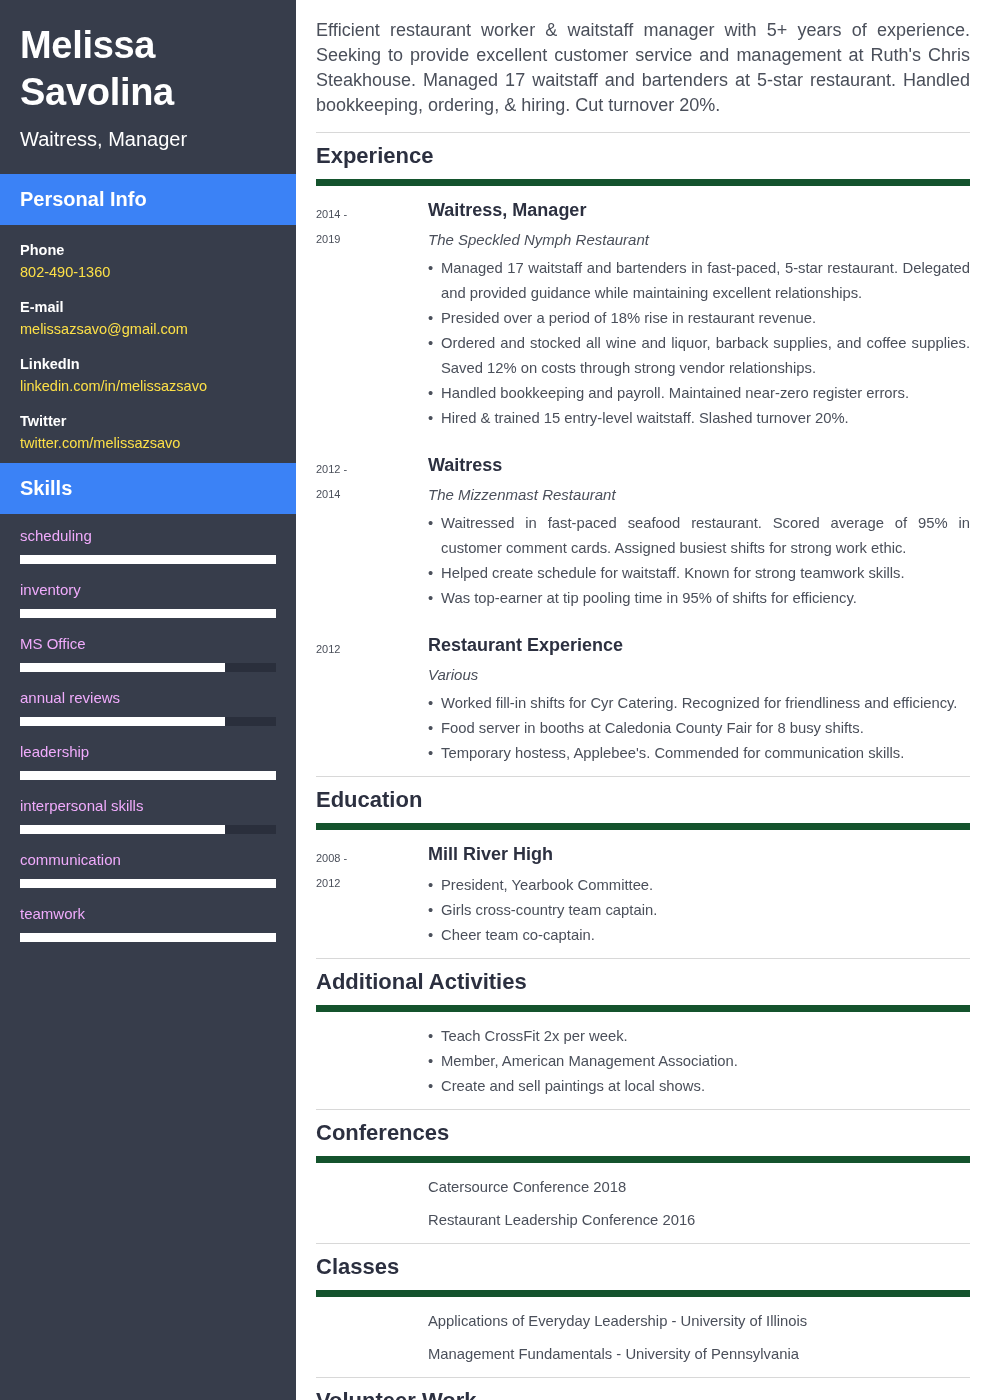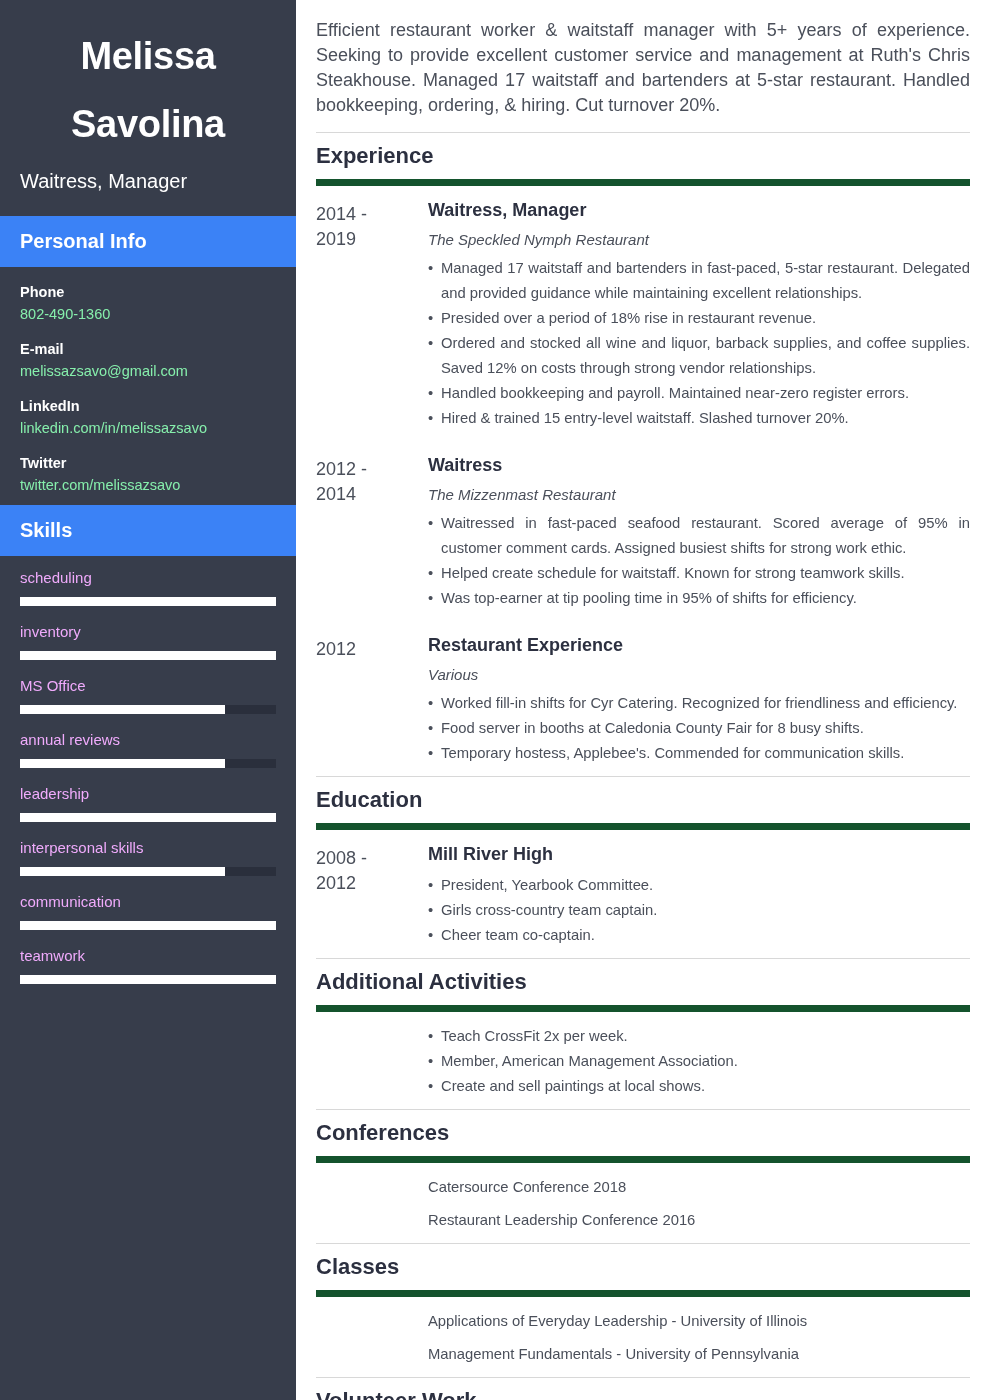--- a/index.html
+++ b/index.html
@@ -29,27 +29,26 @@
     flex: 0 0 296px;
     background: #373d4b;
     color: #ffffff;
     padding-bottom: 40px;
   }
   .identity {
     padding: 22px 20px 22px 20px;
   }
   .full-name {
     font-size: 38px;
-    line-height: 68px;
+    line-height: 47px;
     font-weight: bold;
     color: #ffffff;
     letter-spacing: -0.3px;
     margin: 0;
     word-spacing: 2px;
-    text-align: center;
   }
   .job-title {
     font-size: 20px;
     line-height: 26px;
     font-weight: normal;
     color: #ffffff;
     margin: 10px 0 0 0;
   }
   .side-head {
     background: #3b82f6;
@@ -67,21 +66,21 @@
   .info-label {
     font-size: 14.5px;
     line-height: 19px;
     font-weight: bold;
     color: #ffffff;
     margin-bottom: 3px;
   }
   .info-value {
     font-size: 14.5px;
     line-height: 19px;
-    color: #86efac;
+    color: #fde047;
     word-break: break-word;
   }
 
   .skills-body {
     padding: 12px 20px 10px 20px;
   }
   .skill { margin-bottom: 16px; }
   .skill:last-child { margin-bottom: 0; }
   .skill-name {
     font-size: 15px;
@@ -125,21 +124,21 @@
     border-bottom: 7px solid #14532d;
   }
   .entry {
     display: flex;
     align-items: flex-start;
     padding: 12px 0 10px 0;
   }
   .entry-date {
     flex: 0 0 112px;
     width: 112px;
-    font-size: 18px;
+    font-size: 11px;
     line-height: 25px;
     color: #4a4f5a;
     padding-top: 4px;
   }
   .entry-body {
     flex: 1 1 auto;
     min-width: 0;
   }
   .entry-role {
     font-size: 18px;

